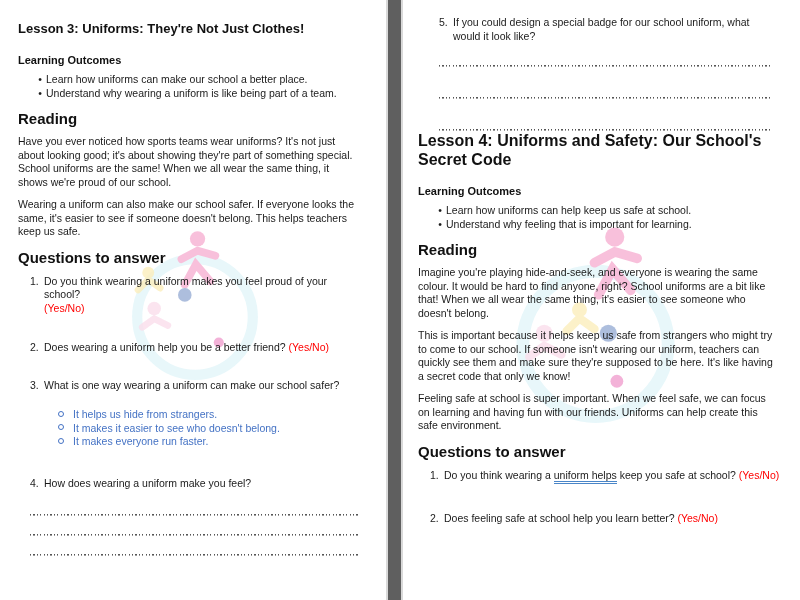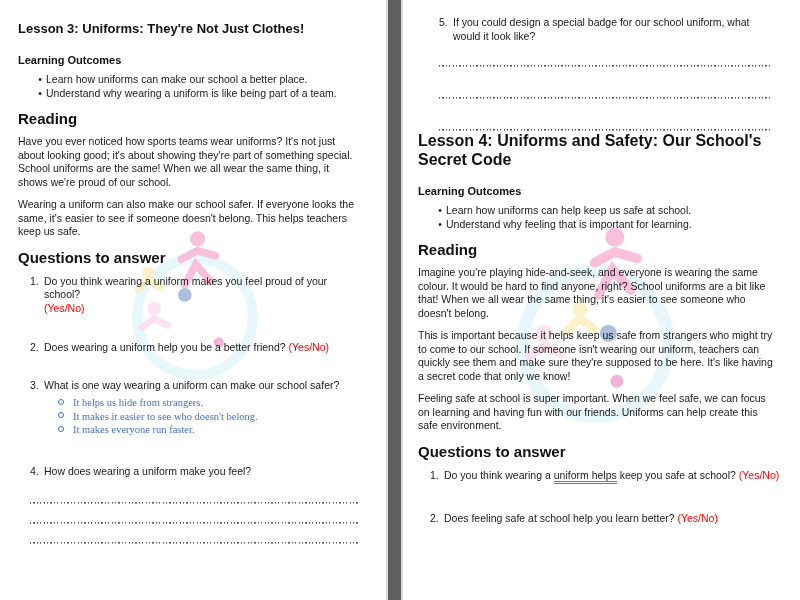--- a/index.html
+++ b/index.html
@@ -19,21 +19,21 @@
   p.para{margin:9px 0 0 0;}
   ul.bullets{list-style:none;margin:5px 0 0 0;padding:0;}
   ul.bullets li{display:flex;margin:0;}
   .bullet-glyph{width:12px;text-align:center;margin-left:16px;flex:none;}
   .bullet-text{flex:1;}
   .q{display:flex;}
   .qnum{flex:none;width:14px;margin-left:12px;text-align:left;}
   .qtext{flex:1;}
   .red{color:#ff0000;}
   .hint-block{display:block;}
-  .sub-options{margin:4px 0 0 0;font-family:Liberation Serif, serif;}
+  .sub-options{margin:16px 0 0 0;}
   .sub-option{display:flex;align-items:baseline;color:#4472c4;}
   .circle-bullet{flex:none;width:4px;height:4px;border:1px solid #4472c4;border-radius:50%;
                  margin:0 9px 2px 40px;align-self:center;}
   .answer-line{height:2px;margin-top:18px;
     background-image:repeating-linear-gradient(to right,#555 0,#555 1.2px,transparent 1.2px,transparent 3.4px);
     background-position:0 bottom;background-size:100% 1.6px;background-repeat:no-repeat;}
   .grammar{border-bottom:3px double #4a86c8;}
   .nowrap{white-space:nowrap;}.mt10{margin-top:10px}.mt12{margin-top:12px}.mt16{margin-top:16px}.mt22{margin-top:22px}.mt24{margin-top:24px}.mt26{margin-top:26px}
   .mt28{margin-top:28px}.mt30{margin-top:30px}
   .dots-left{margin-left:12px;}

